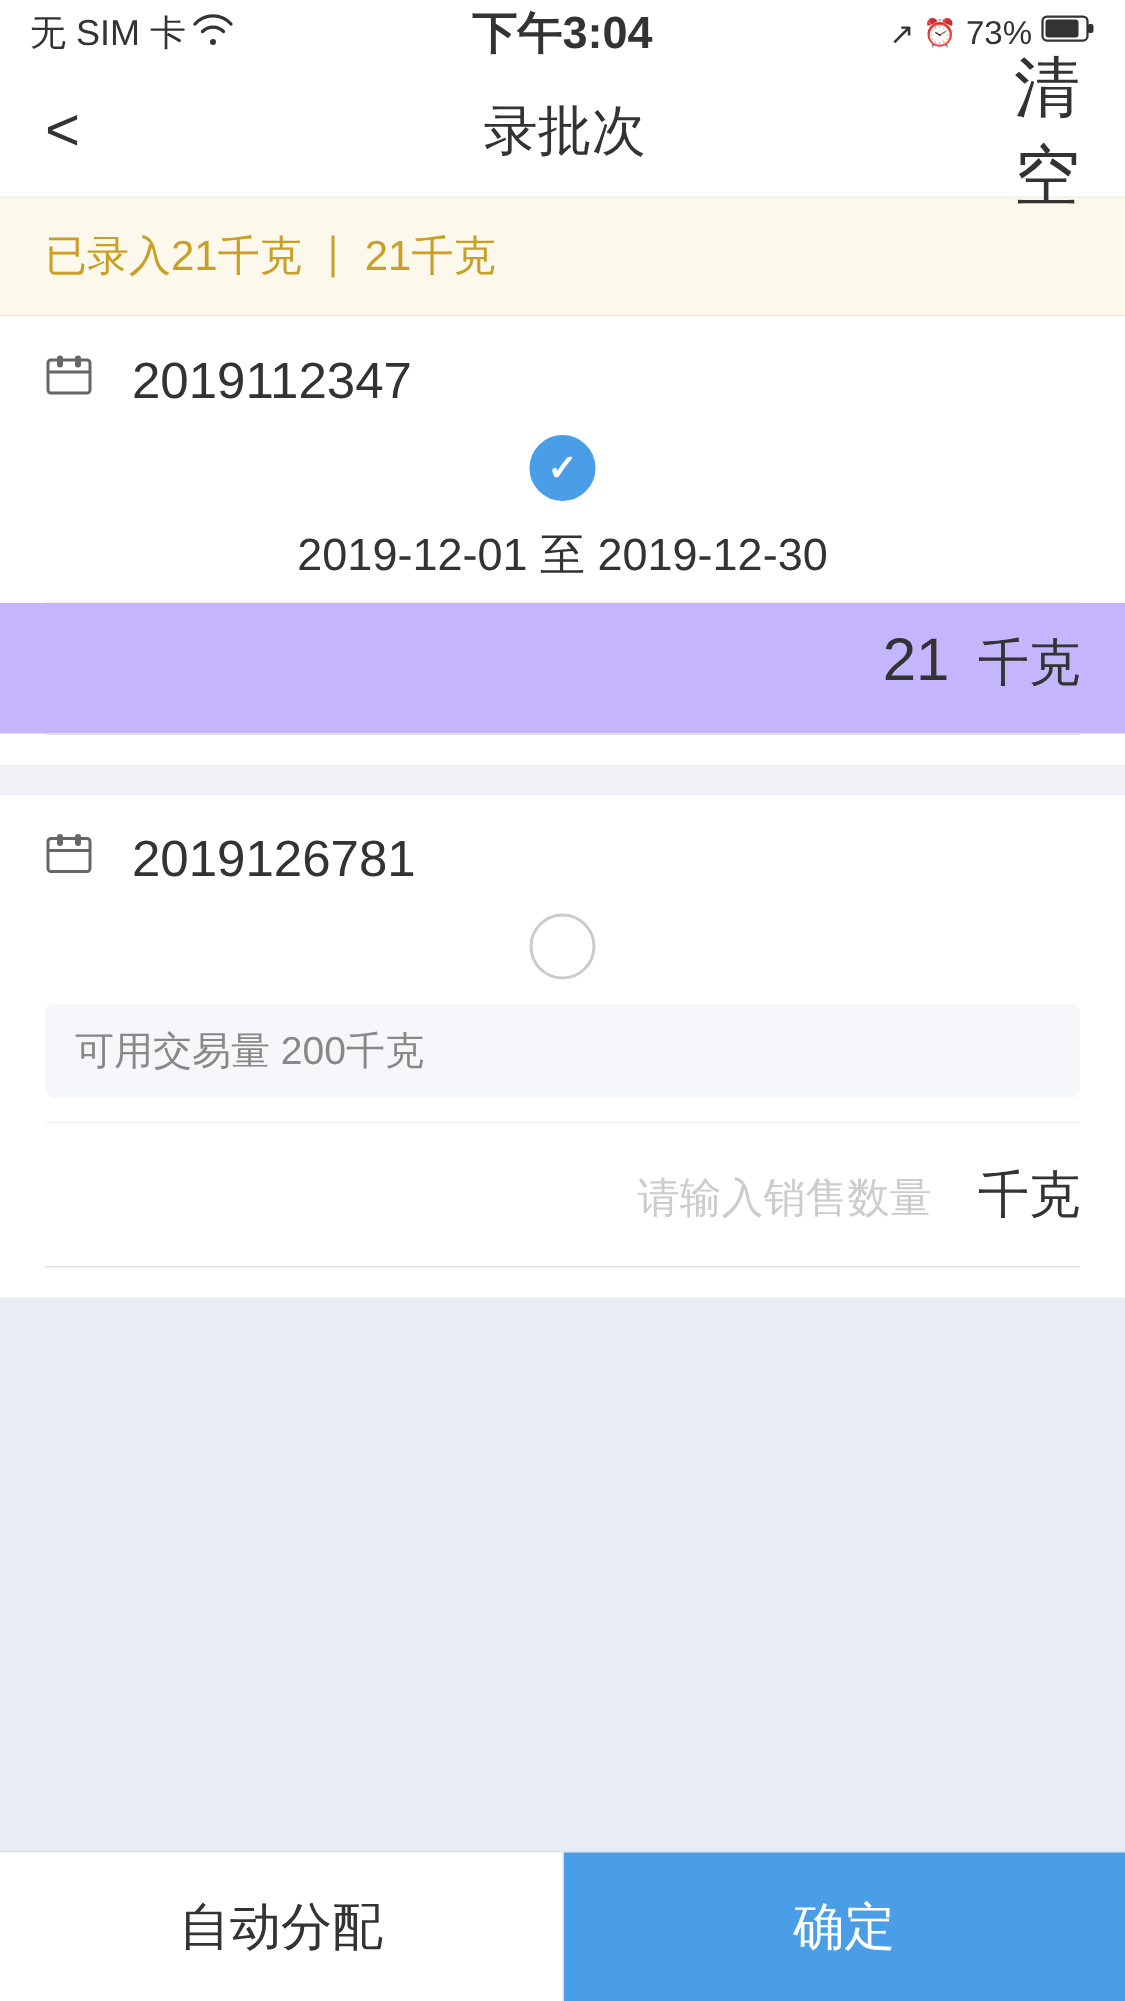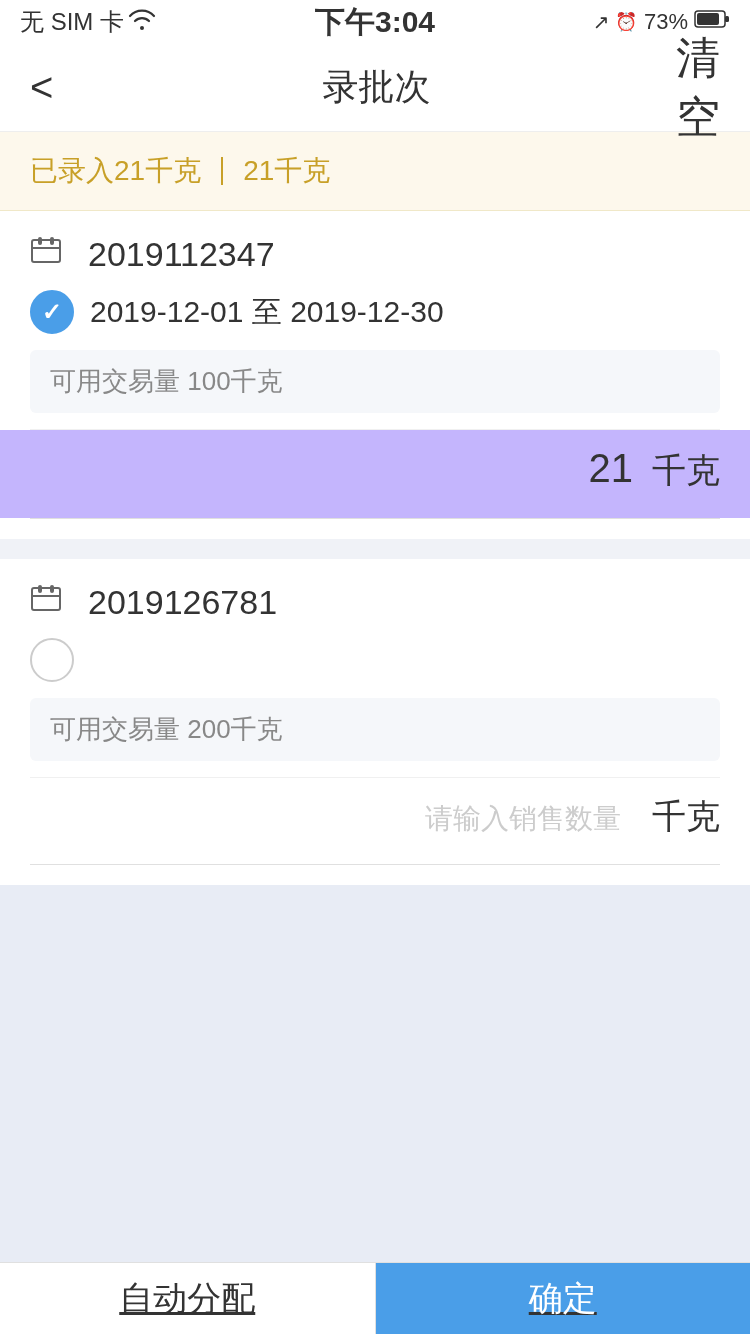--- a/index.html
+++ b/index.html
@@ -116,20 +116,21 @@
     .batch-id {
       font-size: 34px;
       font-weight: 500;
       color: #333;
     }
     .batch-date-row {
       padding: 6px 30px 10px 30px;
       display: flex;
       align-items: center;
       gap: 16px;
+      flex-direction: column;
     }
     .radio-btn {
       width: 44px;
       height: 44px;
       border-radius: 50%;
       border: 2px solid #ccc;
       display: flex;
       align-items: center;
       justify-content: center;
       flex-shrink: 0;
@@ -194,21 +195,21 @@
       padding: 16px 30px 24px 30px;
       display: flex;
       align-items: baseline;
       justify-content: flex-end;
       gap: 16px;
       background: #fff;
     }
     .quantity-input {
       border: none;
       outline: none;
-      font-size: 28px;
+      font-size: 46px;
       color: #1d4ed8;
       text-align: right;
       background: transparent;
       width: 300px;
     }
     .quantity-input::placeholder {
       color: #ccc;
       font-size: 28px;
     }
     .input-unit {
@@ -228,25 +229,24 @@
       background: #e8ecf5;
       min-height: 440px;
     }
 
     
     .bottom-bar {
       position: fixed;
       bottom: 0;
       left: 0;
       width: 750px;
-      height: 72px;
+      height: 100px;
       display: flex;
       background: #fff;
       border-top: 1px solid #e0e0e0;
-      text-decoration: underline;
     }
     .btn-auto {
       flex: 1;
       display: flex;
       align-items: center;
       justify-content: center;
       font-size: 34px;
       color: #333;
       background: #fff;
       cursor: pointer;
@@ -325,21 +325,20 @@
           <rect x="20" y="1" width="4" height="8" rx="2" fill="#666"></rect>
           <line x1="2" y1="12" x2="30" y2="12" stroke="#666" stroke-width="2"></line>
         </svg>
       </span>
       <span class="batch-id">2019112347</span>
     </div>
     <div class="batch-date-row">
       <div class="radio-btn checked"></div>
       <span class="batch-date">2019-12-01 至 2019-12-30</span>
     </div>
-    <div class="batch-avail">可用交易量 100千克</div>
     <div style="height:1px; background:#f0f0f0; margin:0 30px;"></div>
     <div class="amount-row">
       <span class="amount-value">21</span>
       <span class="amount-unit">千克</span>
     </div>
     <div class="amount-line"></div>
     <div style="height:20px; background:#fff;"></div>
   </div>
 
   <div class="section-sep"></div>

